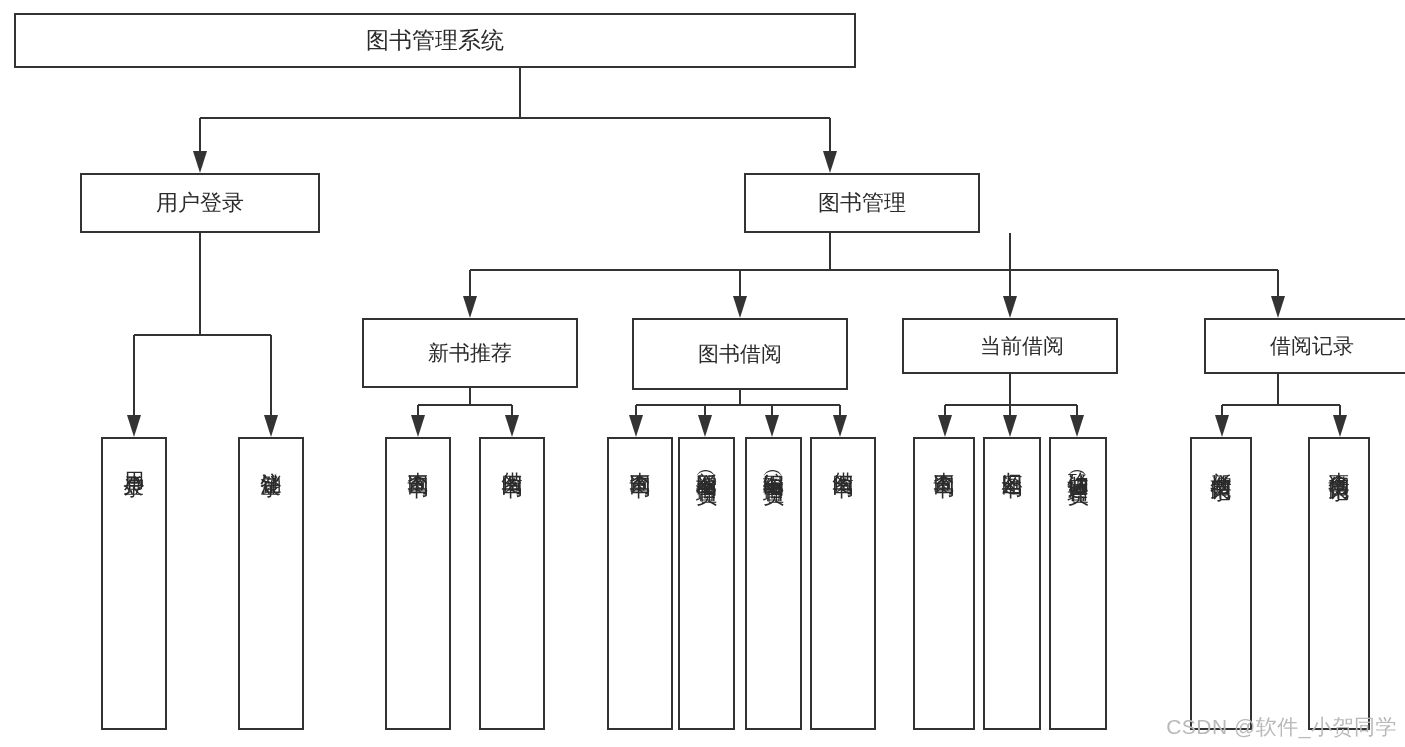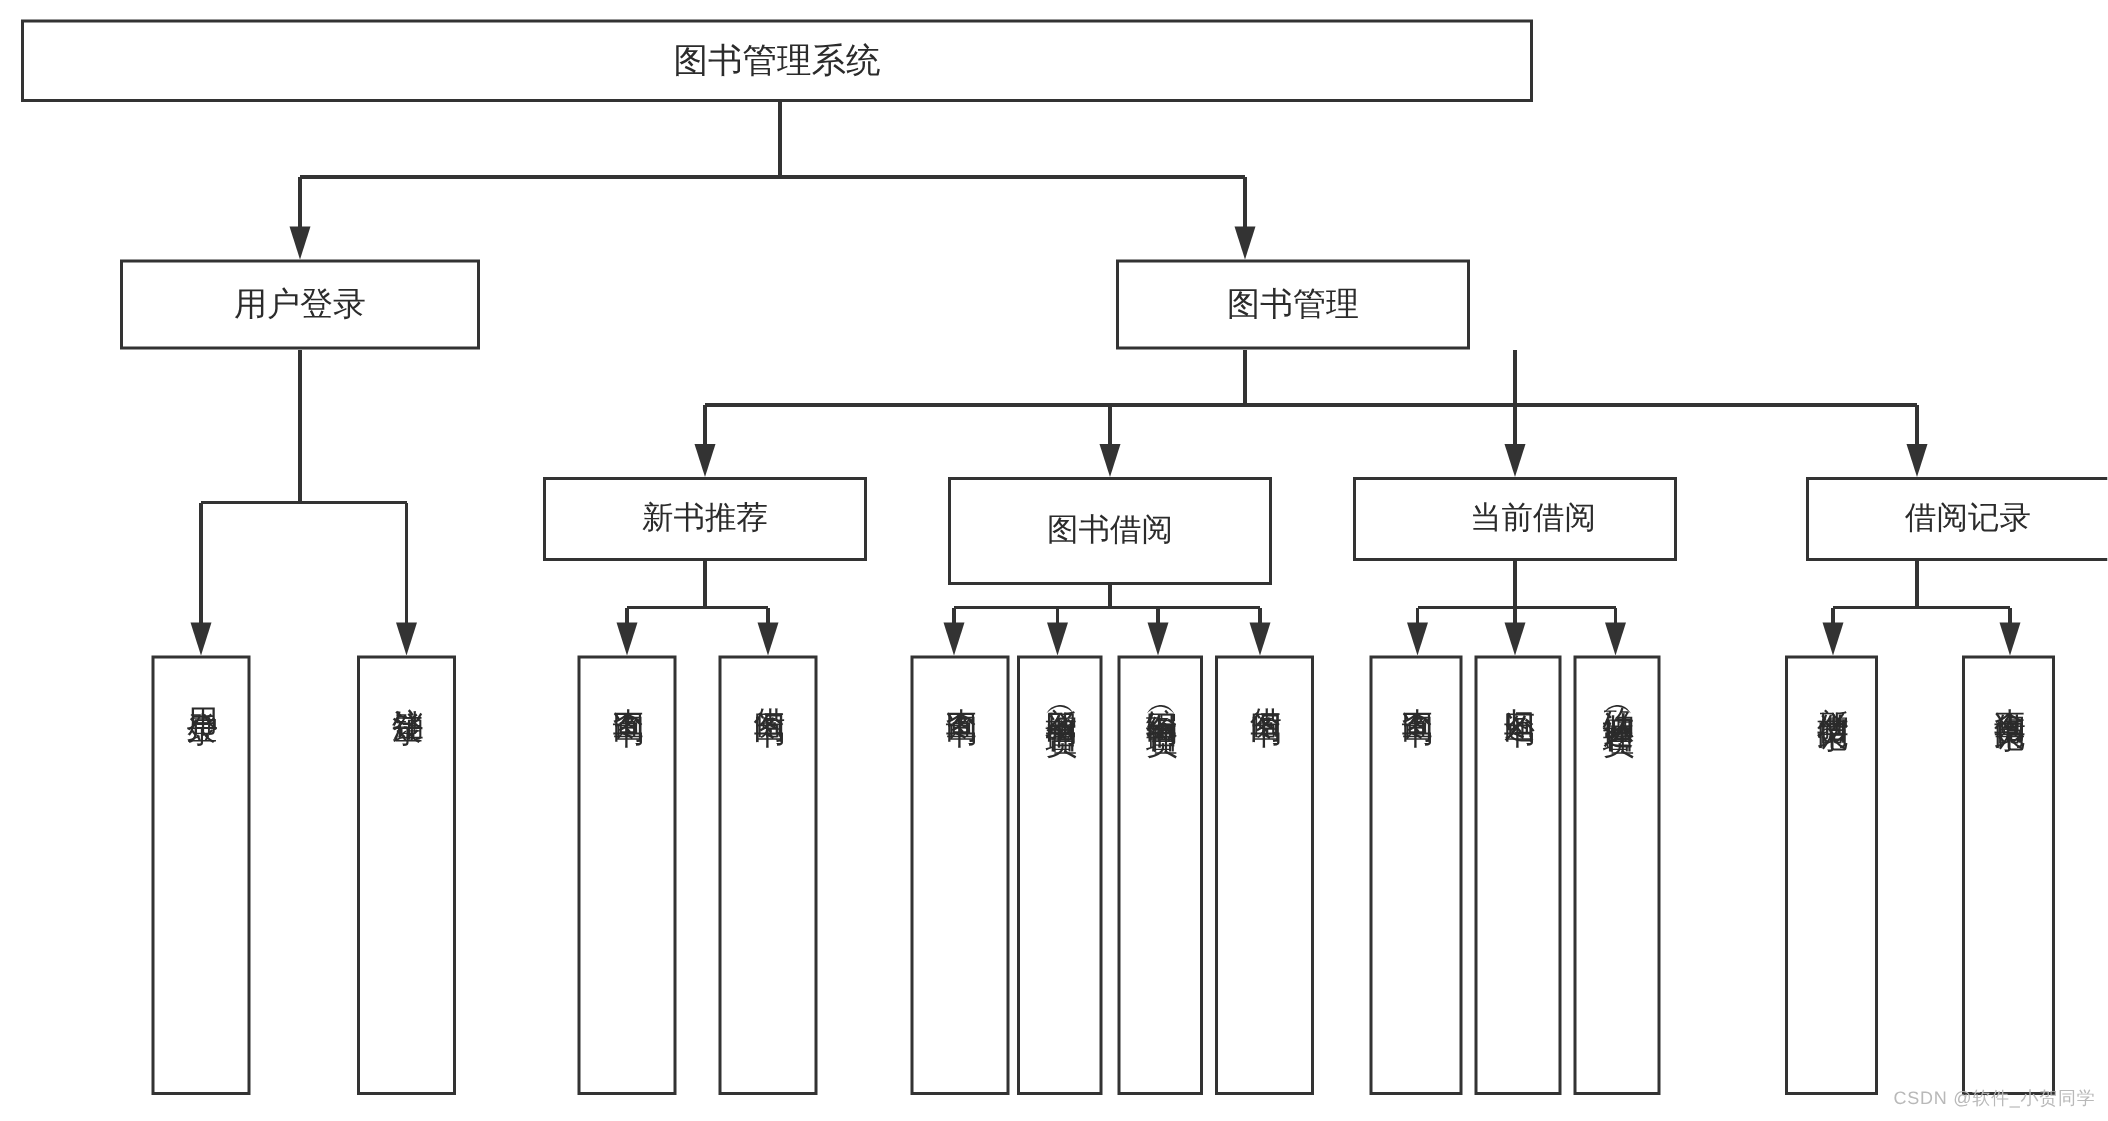--- a/index.html
+++ b/index.html
@@ -60,21 +60,21 @@
     writing-mode: vertical-rl;
     text-orientation: upright;
     font-size: 21px;
     letter-spacing: 2px;
     line-height: 1.05;
   }
   #watermark {
     position: absolute;
     right: 8px;
     bottom: 6px;
-    font-size: 12px;
+    font-size: 21px;
     color: #b9b9b9;
     letter-spacing: 0.5px;
     z-index: 5;
     white-space: nowrap;
   }
 </style>
 </head>
 <body>
 
 <div id="diagram-canvas">
@@ -129,30 +129,30 @@
       <path d="M 1070 415 L 1084 415 L 1077 437 Z" fill="#333333"></path>
       <line x1="1278" y1="374" x2="1278" y2="405" stroke="#333333" stroke-width="2.5" shape-rendering="crispEdges"></line>
       <line x1="1222" y1="405" x2="1340" y2="405" stroke="#333333" stroke-width="2.5" shape-rendering="crispEdges"></line>
       <line x1="1222" y1="405" x2="1222" y2="415" stroke="#333333" stroke-width="2.5" shape-rendering="crispEdges"></line>
       <path d="M 1215 415 L 1229 415 L 1222 437 Z" fill="#333333"></path>
       <line x1="1340" y1="405" x2="1340" y2="415" stroke="#333333" stroke-width="2.5" shape-rendering="crispEdges"></line>
       <path d="M 1333 415 L 1347 415 L 1340 437 Z" fill="#333333"></path>
     </svg>
 
   <div id="nodes">
-      <div class="node root" style="left: 14px; top: 13px; width: 1008px; height: 55px;">
+      <div class="node root" style="left: 14px; top: 13px; width: 842px; height: 55px;">
         <span class="node-label">图书管理系统</span>
       </div>
       <div class="node level1" style="left: 80px; top: 173px; width: 240px; height: 60px;">
         <span class="node-label">用户登录</span>
       </div>
       <div class="node level1" style="left: 744px; top: 173px; width: 236px; height: 60px;">
         <span class="node-label">图书管理</span>
       </div>
-      <div class="node level2" style="left: 362px; top: 318px; width: 216px; height: 56px;">
+      <div class="node level2" style="left: 362px; top: 318px; width: 216px; height: 70px;">
         <span class="node-label">新书推荐</span>
       </div>
       <div class="node level2" style="left: 632px; top: 318px; width: 216px; height: 72px;">
         <span class="node-label">图书借阅</span>
       </div>
       <div class="node level2" style="left: 902px; top: 318px; width: 216px; height: 56px; padding-left: 24px;">
         <span class="node-label">当前借阅</span>
       </div>
       <div class="node level2" style="left: 1204px; top: 318px; width: 216px; height: 56px;">
         <span class="node-label">借阅记录</span>

